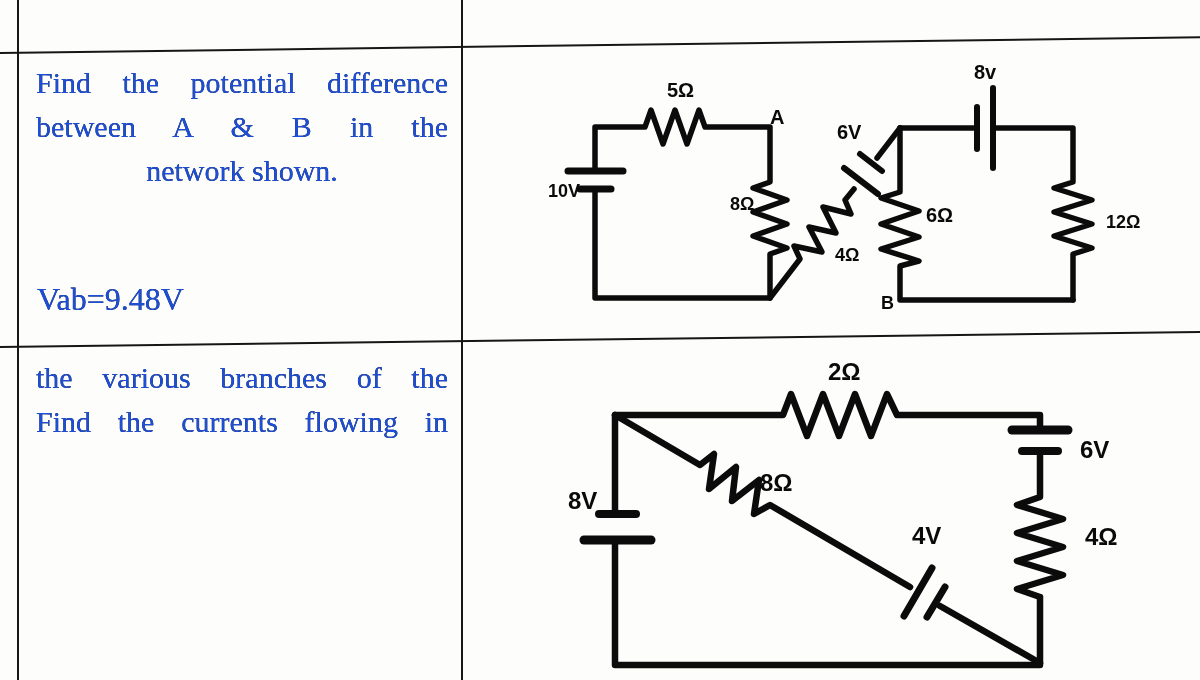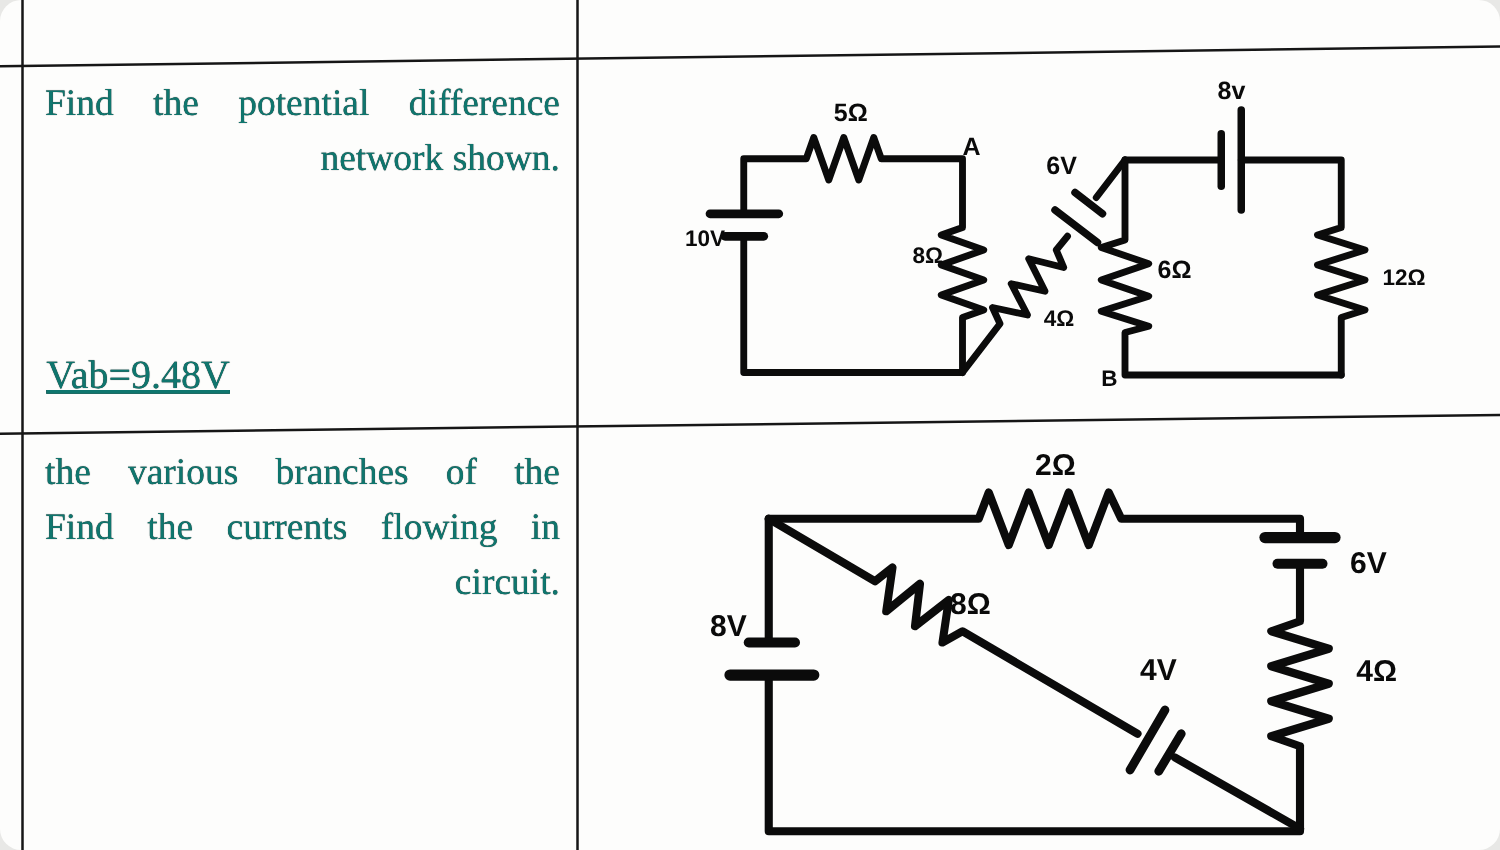--- a/index.html
+++ b/index.html
@@ -1,29 +1,29 @@
 <!DOCTYPE html>
 <html><head>
 <meta charset="utf-8">
 <style>
   html,body{margin:0;padding:0;background:#e8e8e6;}
   .page{
     position:relative;width:1200px;height:680px;margin:0 auto;
     background:#fdfdfc;overflow:hidden;
-    font-family:"Liberation Serif", serif;color:#0f766e;border-radius:17px;
+    font-family:"Liberation Serif", serif;color:#1d4ed8;
   }
   
   .vline{position:absolute;top:0;bottom:0;width:2px;background:#161616;}
   .hline{position:absolute;height:2.4px;background:#161616;left:0;width:1205px;transform-origin:left center;}
   
   .cellText{position:absolute;left:36px;width:412px;font-size:30px;line-height:44px;
             text-shadow:0 0 .6px #111;}
   .jline{text-align:justify;text-align-last:justify;}
-  .nline{text-align:right;}
-  .answer{position:absolute;left:37px;font-size:32px;text-shadow:0 0 .6px #111;white-space:nowrap;text-decoration:underline;}
+  .nline{text-align:center;}
+  .answer{position:absolute;left:37px;font-size:32px;text-shadow:0 0 .6px #111;white-space:nowrap;}
   
   svg{position:absolute;}
   .wire{fill:none;stroke:#0b0b0b;stroke-width:5.5;stroke-linecap:round;stroke-linejoin:round;}
   .wire2{fill:none;stroke:#0b0b0b;stroke-width:6.5;stroke-linecap:round;stroke-linejoin:round;}
   .plate{fill:none;stroke:#0b0b0b;stroke-linecap:round;}
   text{font-family:"Liberation Sans", sans-serif;font-weight:bold;fill:#0a0a0a;}
   .lb1{font-size:20px;}
   .lb1s{font-size:18px;}
   .lb2{font-size:24px;}
 </style>
@@ -32,20 +32,21 @@
 
 <div class="page">
 
   <div class="vline" style="left:17px;"></div>
   <div class="vline" style="left:461px;width:2.4px;"></div>
   <div class="hline" style="top:52px;transform:rotate(-0.75deg);"></div>
   <div class="hline" style="top:346px;transform:rotate(-0.72deg);"></div>
 
   <div class="cellText" style="top:61px;">
     <div class="jline">Find the potential difference</div>
+    <div class="jline">between A &amp; B in the</div>
     <div class="nline">network shown.</div>
   </div>
   <div class="answer" style="top:281px;">Vab=9.48V</div>
 
   <svg style="left:470px;top:55px;" width="730" height="262" viewBox="470 55 730 262">
 
     <path class="wire" d="M595,189 V298 H770 M595,171 V127 H645 l6,-17 l12,34 l12,-34 l12,34 l12,-34 l6,17 H770 V182 l-17,6 l34,12 l-34,12 l34,12 l-34,12 l34,12 l-17,6 V298"></path>
     <path class="plate" stroke-width="7" d="M568,171 H623"></path>
     <path class="plate" stroke-width="7" d="M580,189 H611"></path>
 
@@ -66,21 +67,20 @@
     <text class="lb1s" x="835" y="261">4Ω</text>
     <text class="lb1" x="974" y="79">8v</text>
     <text class="lb1" x="926" y="222">6Ω</text>
     <text class="lb1s" x="1106" y="228">12Ω</text>
     <text class="lb1s" x="881" y="309">B</text>
   </svg>
 
   <div class="cellText" style="top:356px;">
     <div class="jline">the various branches of the</div>
     <div class="jline">Find the currents flowing in</div>
-    <div class="nline">circuit.</div>
   </div>
 
   <svg style="left:560px;top:345px;" width="640" height="335" viewBox="560 345 640 335">
 
     <path class="wire2" d="M615,540 V665 H1040 V597 M615,514 V415 H783 l8,-21 l16,42 l16,-42 l16,42 l16,-42 l16,42 l16,-42 l10,21 H1040 V430 M1040,451 V497 l-23,8 l46,14 l-46,14 l46,14 l-46,14 l46,14 l-46,14 l23,8"></path>
     <path class="plate" stroke-width="8" d="M599,514 H636"></path>
     <path class="plate" stroke-width="9" d="M584,540 H651"></path>
     <path class="plate" stroke-width="9" d="M1012,430 H1068"></path>
     <path class="plate" stroke-width="8" d="M1022,451 H1058"></path>
 

